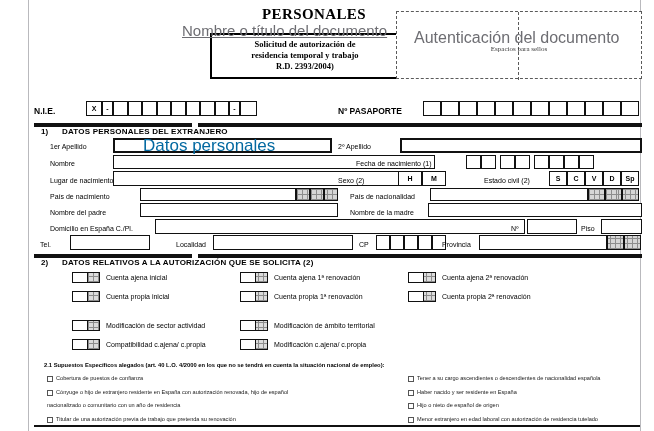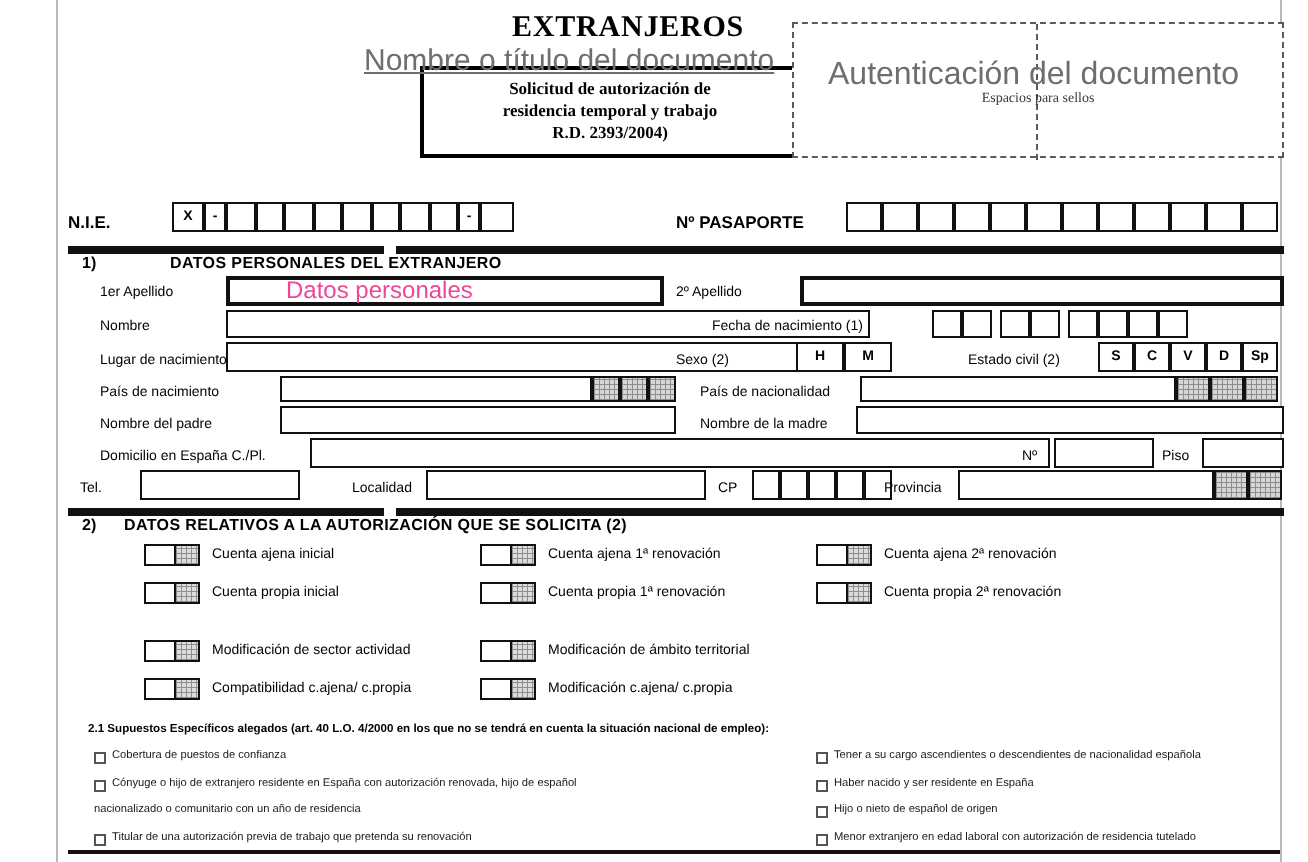--- a/index.html
+++ b/index.html
@@ -19,21 +19,21 @@
   .cell{position:absolute;border:1px solid #111;background:#fff;box-sizing:border-box;
         font-size:7px;text-align:center;}
   .cellt{display:block;line-height:11px;font-weight:bold;}
   .shade{position:absolute;border:1px solid #111;box-sizing:border-box;
     background:
       repeating-linear-gradient(0deg,#8d8d8d 0,#8d8d8d .5px,transparent .5px,transparent 2.5px),
       repeating-linear-gradient(90deg,#8d8d8d 0,#8d8d8d .5px,transparent .5px,transparent 2.5px),
       #d6d6d6;}
 
   
-  .anno{position:absolute;font-size:12px;line-height:19px;color:#ec4899;
+  .anno{position:absolute;font-size:17px;line-height:19px;color:#0369a1;
         font-family:"Liberation Sans","DejaVu Sans",sans-serif;white-space:nowrap;}
 
   
   #extranjeros{position:absolute;left:224px;top:6px;width:180px;text-align:center;
      font-family:"Liberation Serif","DejaVu Serif",serif;font-weight:bold;font-size:15px;
      letter-spacing:.4px;}
   #title-anno{position:absolute;left:182px;top:21px;font-size:15px;color:#6d6d72;
      text-decoration:underline;white-space:nowrap;}
   #titlebox{position:absolute;left:210px;top:33px;width:190px;height:46px;
      border:2px solid #000;box-sizing:border-box;background:#fff;
@@ -74,21 +74,21 @@
   .tlabel{position:absolute;font-size:5.6px;line-height:7px;white-space:nowrap;color:#1a1a1a;}
 </style>
 </head>
 <body>
 
 <div id="page">
 
   <div class="vrule-left"></div>
   <div class="vrule-right"></div>
 
-  <div id="extranjeros">EXTRANJEROS</div>
+  <div id="extranjeros">PERSONALES</div>
 
   <div id="titlebox">
     <div>Solicitud de autorización de</div>
     <div>residencia temporal y trabajo</div>
     <div>R.D. 2393/2004)</div>
   </div>
 
   <div id="authbox">
     <div class="divider"></div>
   </div>
@@ -132,21 +132,21 @@
       <div class="box" style="left: 549px; top: 101px; width: 18px; height: 15px;"></div>
       <div class="box" style="left: 567px; top: 101px; width: 18px; height: 15px;"></div>
       <div class="box" style="left: 585px; top: 101px; width: 18px; height: 15px;"></div>
       <div class="box" style="left: 603px; top: 101px; width: 18px; height: 15px;"></div>
       <div class="box" style="left: 621px; top: 101px; width: 18px; height: 15px;"></div>
     </div>
 
   <div class="sec-bar" style="left:34px;top:123px;width:158px;"></div>
   <div class="sec-bar" style="left:198px;top:123px;width:444px;"></div>
   <div class="sec-num" style="left:41px;top:127px;">1)</div>
-  <div class="sec-head" style="left:62px;top:127px;margin-left:23px;">DATOS PERSONALES DEL EXTRANJERO</div>
+  <div class="sec-head" style="left:62px;top:127px;">DATOS PERSONALES DEL EXTRANJERO</div>
 
   <div class="lbl" style="left:50px;top:143px;">1er Apellido</div>
   <div class="box" style="left:113px;top:138px;width:219px;height:15px;border-width:2px;"></div>
   <div class="lbl" style="left:338px;top:143px;">2º Apellido</div>
   <div class="box" style="left:400px;top:138px;width:242px;height:15px;border-width:2px;"></div>
   <div class="anno" style="left:143px;top:136px;">Datos personales</div>
 
   <div class="lbl" style="left:50px;top:160px;">Nombre</div>
   <div class="box" style="left:113px;top:155px;width:322px;height:14px;"></div>
   <div class="lbl" style="left:356px;top:160px;">Fecha de nacimiento (1)</div>

